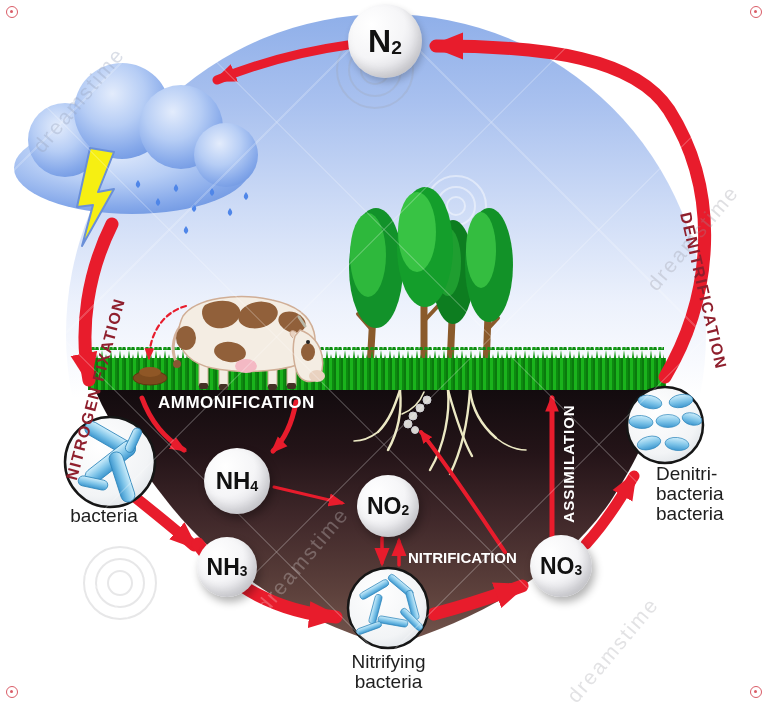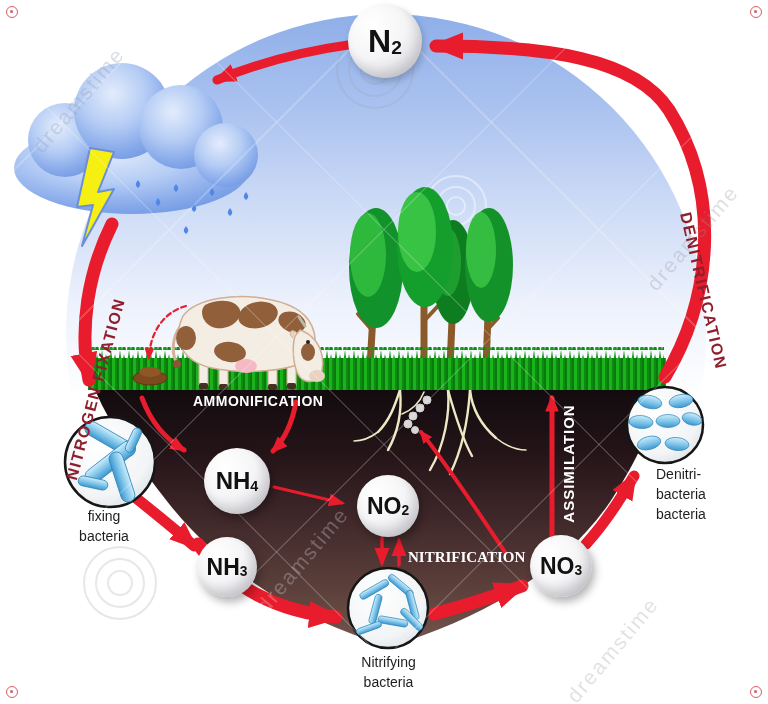--- a/index.html
+++ b/index.html
@@ -17,21 +17,21 @@
   
   .sphere{position:absolute;border-radius:50%;display:flex;align-items:center;justify-content:center;
     background:radial-gradient(circle at 32% 28%,#ffffff 0%,#f5f5f7 45%,#dcdce1 75%,#c3c3cb 100%);
     box-shadow:3px 5px 9px rgba(0,0,0,.30), inset -4px -6px 10px rgba(0,0,0,.10);
     color:#111;font-weight:bold;}
   .sphere .sub{font-size:.60em;margin-top:.72em;}
   
   .proc{position:absolute;color:#ffffff;font-weight:bold;white-space:nowrap;}
   .rotproc{position:absolute;color:#8f1f2d;font-weight:bold;font-size:16px;letter-spacing:1.5px;
            text-align:center;white-space:nowrap;}
-  .org{position:absolute;color:#1e1e1e;font-size:14px;line-height:20px;}
+  .org{position:absolute;color:#1e1e1e;font-size:19px;line-height:20px;}
   .corner{position:absolute;width:10px;height:10px;border:1.6px solid #cf3340;border-radius:50%;opacity:.8;}
   .corner:after{content:"";position:absolute;left:3px;top:3px;width:3px;height:3px;border-radius:50%;background:#cf3340;}
 </style>
 </head>
 <body>
 
 <div id="stage">
   <div id="sky"></div>
 
   <svg width="768" height="704" viewBox="0 0 768 704">
@@ -289,26 +289,25 @@
     <span>NO</span>
       <span class="sub">2</span>
   </div>
   <div class="sphere" style="left:530px;top:535px;width:62px;height:62px;font-size:23px;">
     <span>NO</span>
       <span class="sub">3</span>
   </div>
 
   <div class="rotproc" style="left:-42px;top:380px;width:276px;transform:rotate(-75deg);">NITROGEN FIXATION</div>
   <div class="rotproc" style="left:618px;top:282px;width:170px;transform:rotate(77deg);">DENITRIFICATION</div>
-  <div class="proc" style="left:158px;top:393px;font-size:14px;letter-spacing:.5px;margin-left:35px;">AMMONIFICATION</div>
-  <div class="proc" style="left:408px;top:549px;font-size:15px;font-family:Liberation Serif, serif;">NITRIFICATION</div>
+  <div class="proc" style="left:158px;top:393px;font-size:17px;letter-spacing:.5px;">AMMONIFICATION</div>
+  <div class="proc" style="left:408px;top:549px;font-size:15px;">NITRIFICATION</div>
   <div class="proc" style="left:490px;top:455px;width:156px;text-align:center;font-size:15px;letter-spacing:1px;transform:rotate(-90deg);">ASSIMILATION</div>
 
   <div class="org" style="left:38px;top:506px;width:132px;text-align:center;">
-    <div>fixing</div>
     <div>bacteria</div>
   </div>
   <div class="org" style="left:316px;top:652px;width:145px;text-align:center;">
     <div>Nitrifying</div>
     <div>bacteria</div>
   </div>
   <div class="org" style="left:656px;top:464px;width:100px;text-align:left;">
     <div>Denitri-</div>
     <div>bacteria</div>
     <div>bacteria</div>

